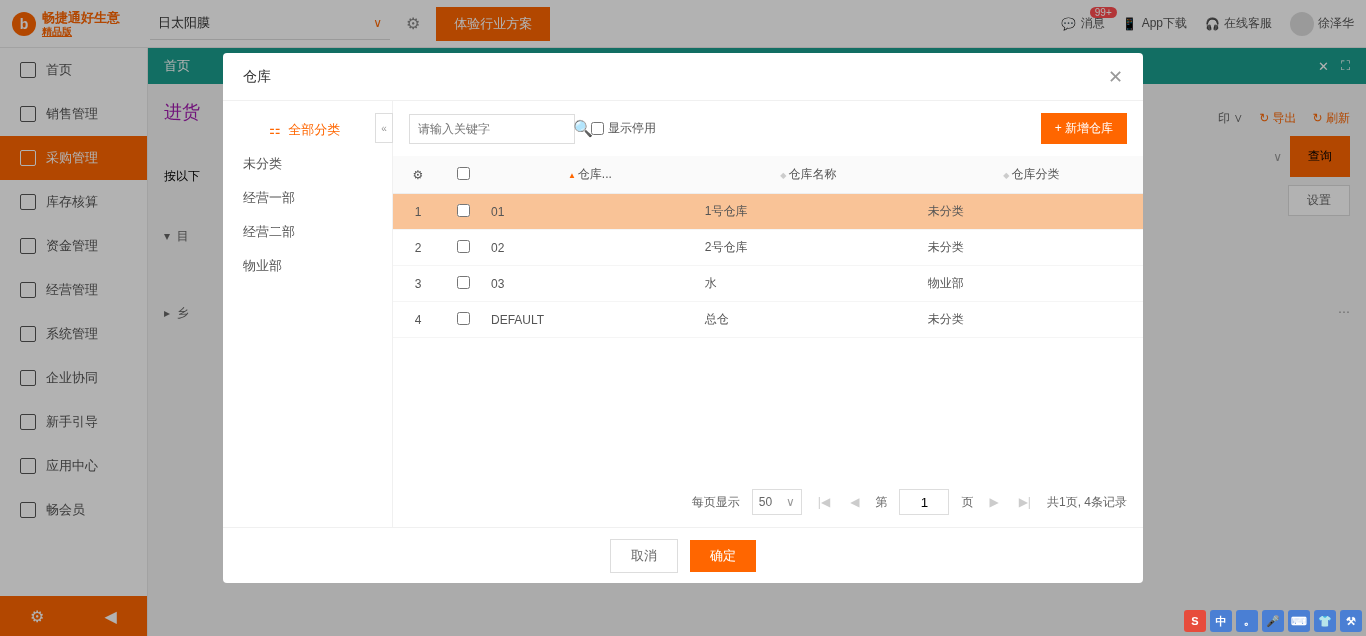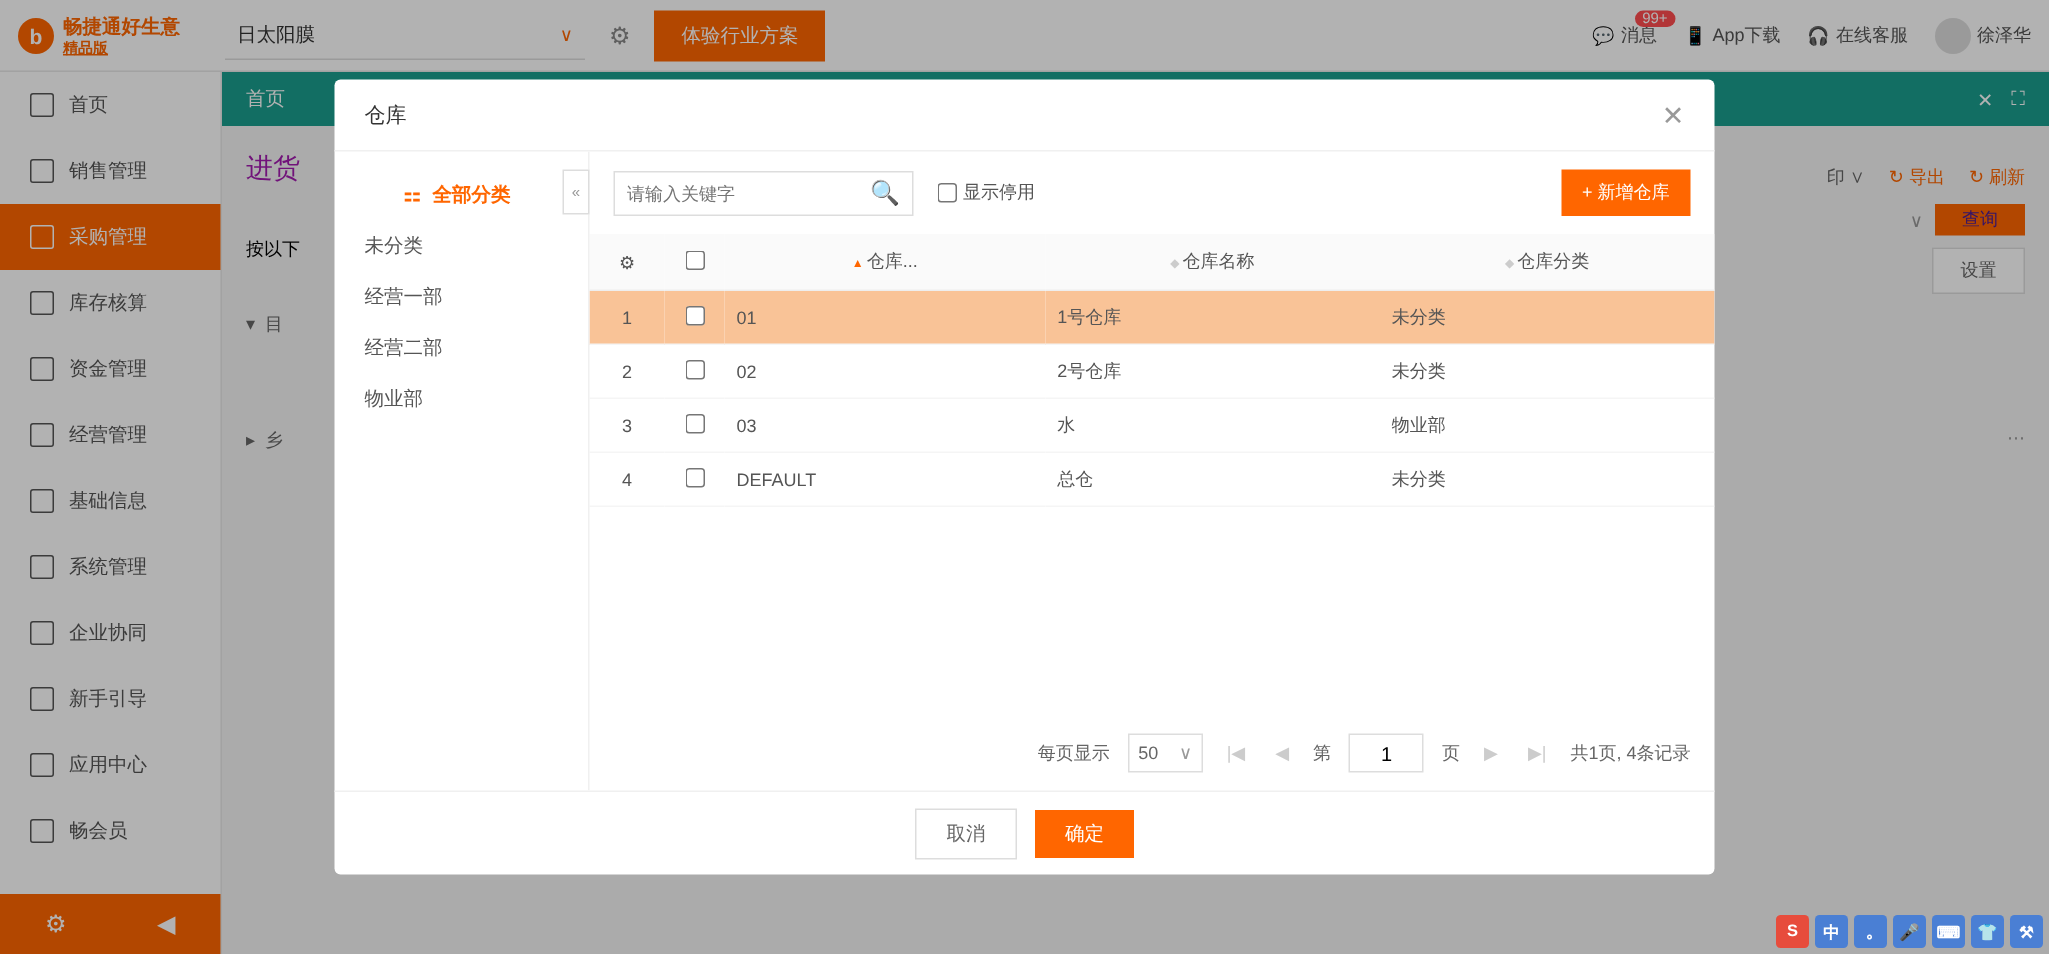--- a/index.html
+++ b/index.html
@@ -27,39 +27,39 @@
     .sidebar-footer { position: absolute; bottom: 0; width: 100%; height: 40px; background: #f60; display: flex; align-items: center; justify-content: space-around; color: #fff; }
     
     
     .main-area { position: absolute; left: 148px; top: 48px; right: 0; bottom: 0; background: #f5f5f5; }
     .tab-bar { height: 36px; background: #1a9e8e; display: flex; align-items: center; padding: 0 16px; color: #fff; font-size: 13px; }
     .tab-close { margin-left: auto; display: flex; gap: 12px; align-items: center; }
     .content-area { padding: 16px; }
     .page-title { font-size: 18px; color: #a21caf; margin-bottom: 12px; }
     .filter-row { display: flex; align-items: center; gap: 12px; margin-bottom: 12px; font-size: 12px; }
     .right-actions { margin-left: auto; display: flex; gap: 16px; align-items: center; font-size: 12px; }
-    .query-btn { background: #f60; color: #4c1d95; border: none; padding: 2px 18px; font-size: 12px; }
+    .query-btn { background: #f60; color: #000000; border: none; padding: 12px 18px; font-size: 12px; }
     .setting-btn { background: #fff; border: 1px solid #ddd; color: #666; padding: 6px 18px; font-size: 12px; }
     .link-text { color: #666; }
     .link-text.orange { color: #f60; }
     
     
     .modal-overlay { position: absolute; inset: 0; background: rgba(0,0,0,0.3); display: flex; align-items: center; justify-content: center; z-index: 100; }
     .modal { width: 920px; height: 530px; background: #fff; border-radius: 4px; display: flex; flex-direction: column; }
     .modal-header { height: 48px; display: flex; align-items: center; padding: 0 20px; font-size: 14px; color: #333; border-bottom: 1px solid #f0f0f0; }
     .modal-close { margin-left: auto; color: #999; font-size: 18px; cursor: pointer; }
     .modal-body { flex: 1; display: flex; overflow: hidden; }
     .modal-sidebar { width: 170px; border-right: 1px solid #f0f0f0; padding: 12px 0; position: relative; }
     .collapse-btn { position: absolute; right: -1px; top: 12px; width: 18px; height: 30px; border: 1px solid #ddd; background: #fff; display: flex; align-items: center; justify-content: center; font-size: 10px; color: #999; }
     .cat-item { padding: 8px 20px; font-size: 13px; color: #555; cursor: pointer; }
-    .cat-item.active { color: #f60; font-weight: bold; padding-left: 46px; }
+    .cat-item.active { color: #f60; font-weight: normal; padding-left: 46px; }
     .cat-icon { color: #f60; margin-right: 4px; }
     .modal-main { flex: 1; display: flex; flex-direction: column; }
     .modal-toolbar { padding: 12px 16px; display: flex; align-items: center; gap: 16px; }
-    .search-box { width: 200px; height: 30px; border: 1px solid #ddd; display: flex; align-items: center; padding: 0 8px; }
+    .search-box { width: 166px; height: 30px; border: 1px solid #ddd; display: flex; align-items: center; padding: 0 8px; }
     .search-input { border: none; outline: none; flex: 1; font-size: 12px; }
     .search-icon { color: #f60; }
     .checkbox-label { font-size: 12px; color: #555; display: flex; align-items: center; gap: 4px; }
     .add-btn { margin-left: auto; background: #f60; color: #fff; border: none; padding: 7px 14px; font-size: 12px; }
     
     
     .table { width: 100%; border-collapse: collapse; font-size: 12px; }
     .table th { background: #fafafa; padding: 10px 8px; text-align: center; font-weight: normal; color: #555; border-bottom: 1px solid #eee; }
     .table td { padding: 9px 8px; border-bottom: 1px solid #f5f5f5; color: #555; }
     .table tr.selected td { background: #f9c397; }
@@ -140,24 +140,20 @@
       <span class="nav-icon"></span>
       <span>库存核算</span>
     </div>
   <div class="nav-item">
       <span class="nav-icon"></span>
       <span>资金管理</span>
     </div>
   <div class="nav-item">
       <span class="nav-icon"></span>
       <span>经营管理</span>
-    </div>
-  <div class="nav-item">
-      <span class="nav-icon"></span>
-      <span>基础信息</span>
     </div>
   <div class="nav-item">
       <span class="nav-icon"></span>
       <span>系统管理</span>
     </div>
   <div class="nav-item">
       <span class="nav-icon"></span>
       <span>企业协同</span>
     </div>
   <div class="nav-item">

